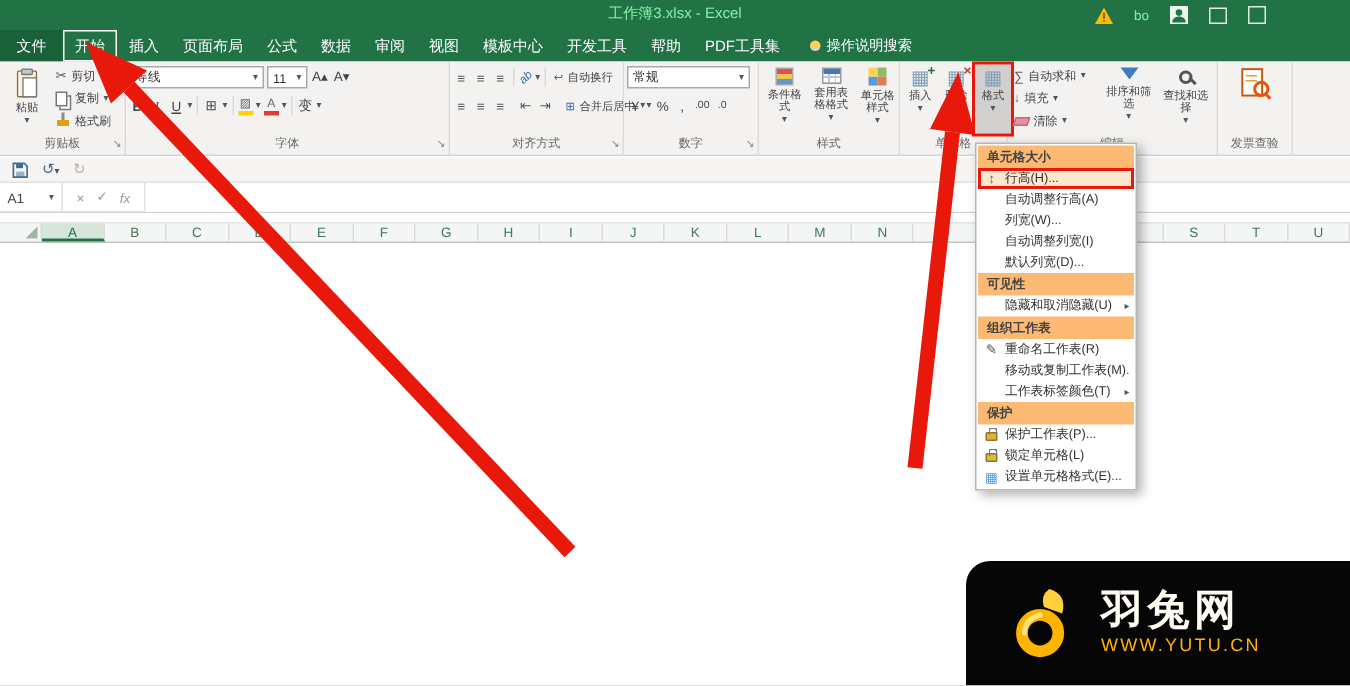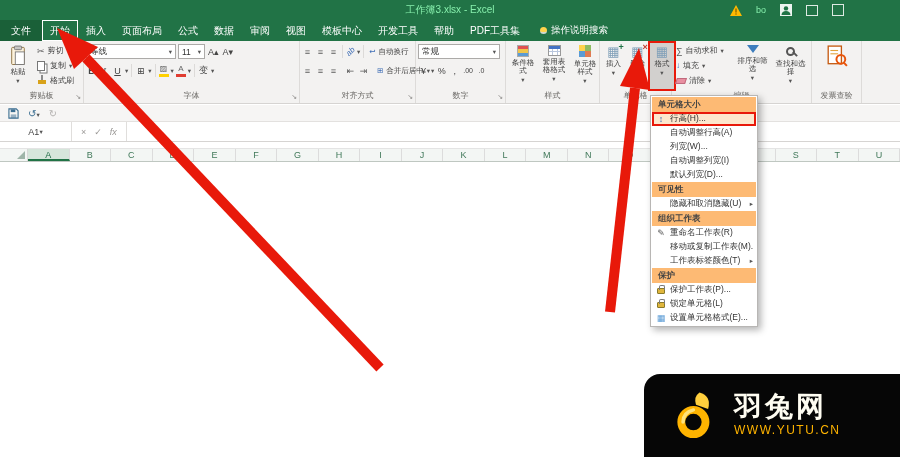--- a/index.html
+++ b/index.html
@@ -56,21 +56,21 @@
   .eraser{width:10px;height:6px;background:#e88fa0;border:1px solid #c06a7d;transform:skewX(-18deg)}
   .ico-copy{width:8px;height:10px;border:1px solid #777;background:#fff;box-shadow:2.5px 2.5px 0 -1px #fff,2.5px 2.5px 0 0 #777;margin-right:2px}
   .ico-fp{position:relative;width:10px;height:11px}
   .ico-fp::before{content:"";position:absolute;left:4px;top:0;width:2px;height:5px;background:#8a8a8a}
   .ico-fp::after{content:"";position:absolute;left:1px;top:5px;width:8px;height:4px;background:#d8a21a}
 
   
   .qat{position:absolute;left:0;top:105px;width:100%;height:17px;background:#f6f5f4;border-bottom:1px solid #e3e1df;display:flex;align-items:center;gap:9px;padding:0 8px;font-size:10px;color:#3b6e91}
   .qat .dim{color:#b5b3b1}
   .fbar{position:absolute;left:0;top:122px;width:100%;height:20px;background:#fff;border-bottom:1px solid #d6d4d2;display:flex;align-items:stretch;font-size:9px;color:#444}
-  .namebox{width:72px;border-right:1px solid #e0dedc;display:flex;align-items:center;justify-content:center;padding:0 5px}
+  .namebox{width:42px;border-right:1px solid #e0dedc;display:flex;align-items:center;justify-content:space-between;padding:0 5px}
   .fx-btns{display:flex;align-items:center;gap:8px;padding:0 9px;color:#9a9896;border-right:1px solid #e0dedc}
   .fx-lbl{font-style:italic;font-family:Liberation Sans, sans-serif}
   .finput{flex:1;background:#fff}
 
   
   .cheaders{position:absolute;left:0;top:148px;width:100%;height:14px;display:flex;background:#f3f6f4;border-top:1px solid #e4e4e4;border-bottom:1px solid #bfc7c1;font-size:9px;color:#41795a}
   .corner{width:28px;position:relative;border-right:1px solid #d8d8d8;flex:none}
   .corner .tri{position:absolute;right:2px;bottom:2px;width:0;height:0;border-left:8px solid transparent;border-bottom:8px solid #9fb5a9}
   .ch{flex:1;text-align:center;line-height:13px;border-right:1px solid #dcdcdc}
   .ch.sel{background:#d6e6db;border-bottom:2px solid #217346;color:#1d6b43}

